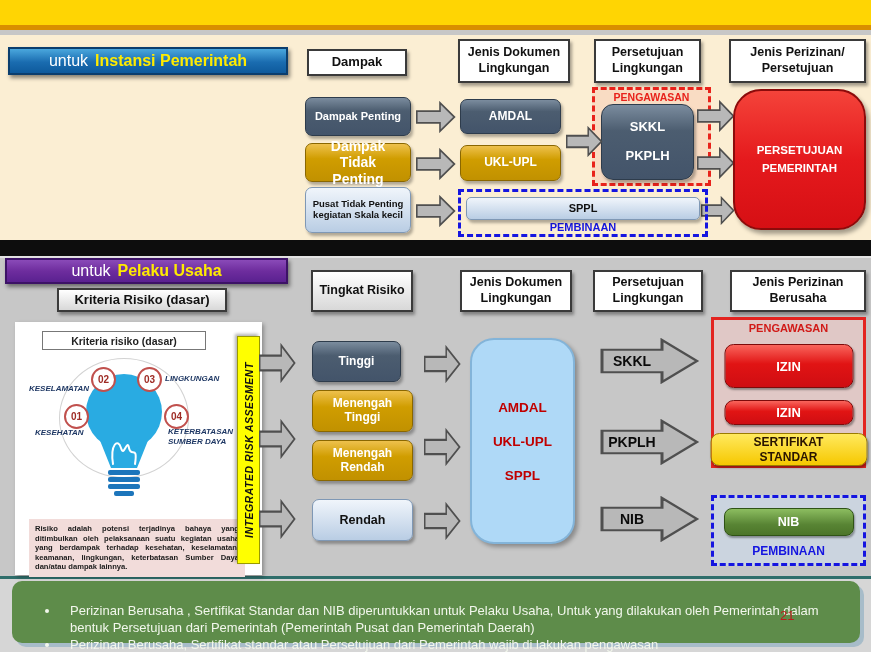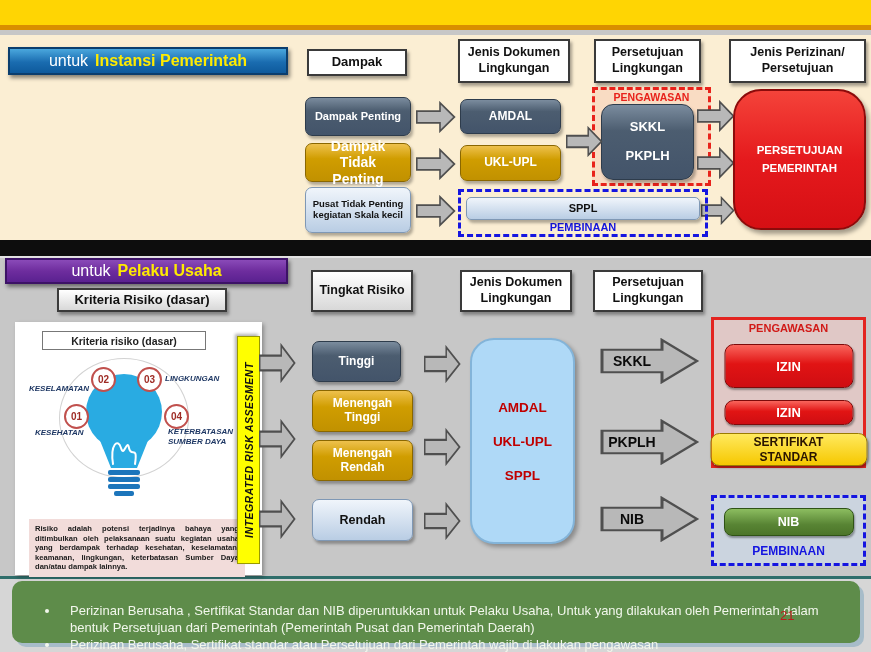--- a/index.html
+++ b/index.html
@@ -161,20 +161,21 @@
 
   <div class="abs banner banner-purple" style="left:5px;top:258px;width:283px;height:26px;">
     <span>untuk</span>
     <span class="yel">Pelaku Usaha</span>
   </div>
 
   <div class="abs hdr hdr-silver" style="left:57px;top:288px;width:170px;height:24px;font-size:13px;">Kriteria Risiko (dasar)</div>
   <div class="abs hdr hdr-silver" style="left:311px;top:270px;width:102px;height:42px;">Tingkat Risiko</div>
   <div class="abs hdr" style="left:460px;top:270px;width:112px;height:42px;">Jenis Dokumen Lingkungan</div>
   <div class="abs hdr" style="left:593px;top:270px;width:110px;height:42px;">Persetujuan Lingkungan</div>
+  <div class="abs hdr" style="left:730px;top:270px;width:136px;height:42px;">Jenis Perizinan Berusaha</div>
 
   <div class="abs panel" style="left:15px;top:322px;width:247px;height:253px;">
     <div class="panel-title">Kriteria risiko (dasar)</div>
     <div class="halo"></div>
 
     <div class="abs" style="left:62px;top:46px;width:95px;height:135px;">
       <svg viewBox="0 0 95 135" width="95" height="135">
         <polygon points="16,55 34,100 60,100 78,55" fill="#29ABE2"></polygon>
         <circle cx="47" cy="44" r="38" fill="#29ABE2"></circle>
         <path d="M36,96 C33,76 41,70 44,80 C47,90 50,70 52,80 C54,90 61,76 58,96" fill="none" stroke="#ffffff" stroke-width="2" stroke-linecap="round"></path>

